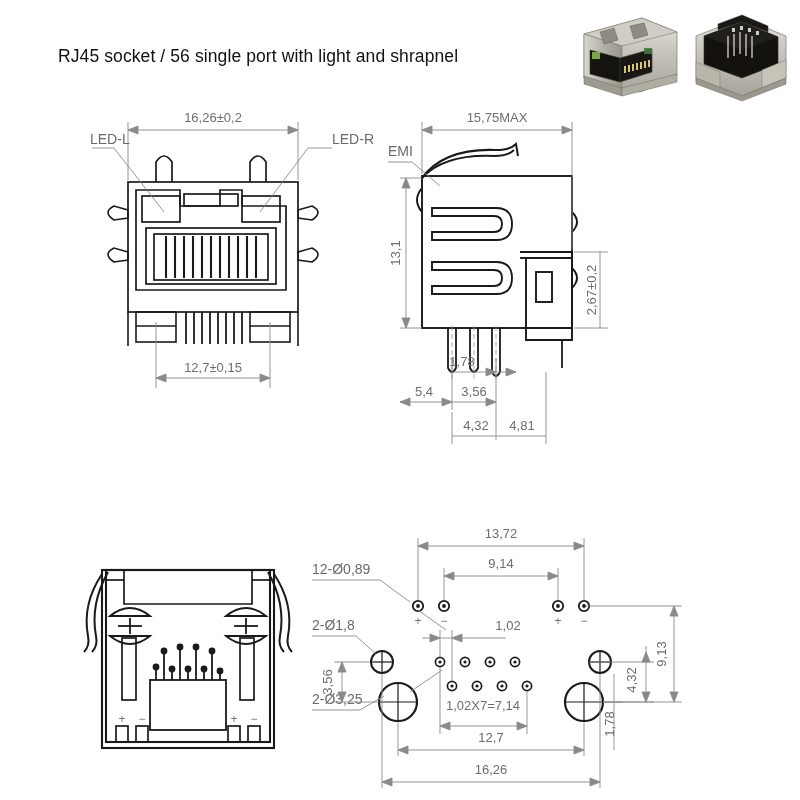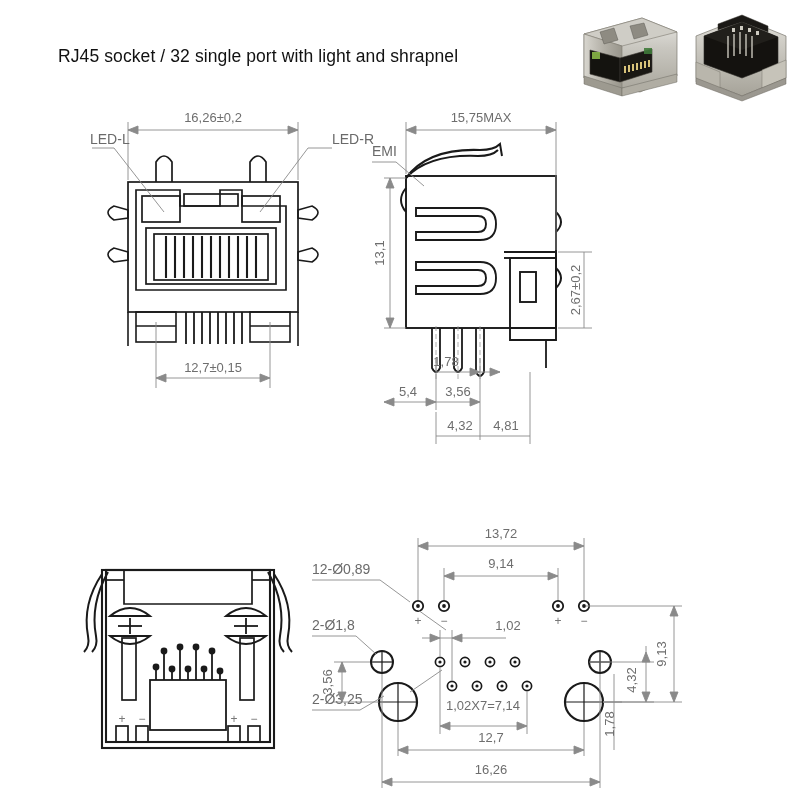--- a/index.html
+++ b/index.html
@@ -49,21 +49,21 @@
   }
   .pm{
     font-family:"Liberation Sans", sans-serif;
     font-size:12px;
     fill:#777;
   }
 </style>
 </head>
 <body>
 
-<div class="title">RJ45 socket / 32 single port with light and shrapnel</div>
+<div class="title">RJ45 socket / 56 single port with light and shrapnel</div>
 
 <div class="photo-strip">
 
   <div class="photo">
     <svg width="104" height="96" viewBox="0 0 104 96">
       <defs>
         <linearGradient id="metalA" x1="0" y1="0" x2="0" y2="1">
           <stop offset="0" stop-color="#e9e8e4"></stop>
           <stop offset="0.4" stop-color="#c9c7c0"></stop>
           <stop offset="1" stop-color="#a9a69c"></stop>
@@ -228,21 +228,21 @@
       <line x1="76" y1="222" x2="76" y2="288"></line>
       <line x1="190" y1="222" x2="190" y2="288"></line>
       <line x1="76" y1="278" x2="190" y2="278"></line>
       <path d="M76,278 L86,274 L86,282 Z" fill="#8a8a8a"></path>
       <path d="M190,278 L180,274 L180,282 Z" fill="#8a8a8a"></path>
     </g>
     <text class="dimtxt" x="133" y="272" text-anchor="middle">12,7±0,15</text>
   </svg>
 </div>
 
-<div class="drawing" style="left:370px; top:100px; width:280px; height:360px;">
+<div class="drawing" style="left:386px; top:100px; width:280px; height:360px;">
   <svg width="280" height="360" viewBox="0 0 280 360">
 
     <g stroke="#1a1a1a" fill="none" stroke-width="2">
       <path d="M36,78 Q58,48 110,50 Q124,50 130,44 L132,56"></path>
       <path d="M36,78 Q58,54 108,56 Q122,56 128,50"></path>
     </g>
 
     <g stroke="#1a1a1a" fill="none" stroke-width="1.9">
       <rect x="36" y="76" width="150" height="152"></rect>
 

